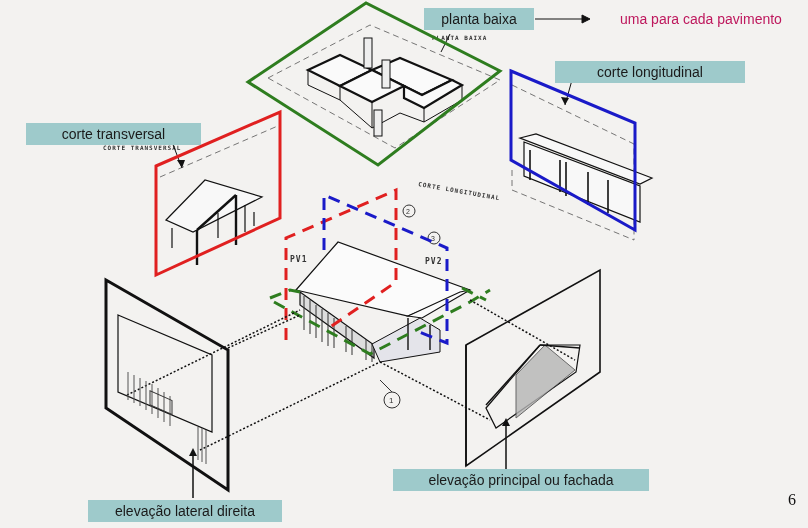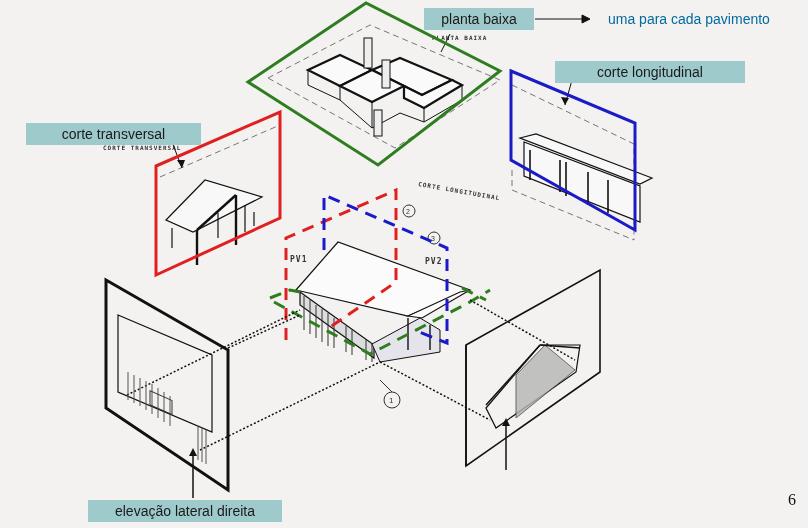--- a/index.html
+++ b/index.html
@@ -16,22 +16,23 @@
       color: #1a1a1a;
       font-size: 14px;
       line-height: 22px;
       height: 22px;
       text-align: center;
       white-space: nowrap;
     }
     .note {
       position: absolute;
       font-size: 14px;
-      color: #0369a1;
+      color: #be185d;
       white-space: nowrap;
+      margin-left: 12px;
     }
     .pagenum {
       position: absolute;
       font-family: "Liberation Serif", serif;
       font-size: 16px;
       color: #111;
     }
     .tiny {
       font-family: "DejaVu Sans Mono", monospace;
       font-size: 6px;
@@ -214,14 +215,15 @@
       <polygon points="590,19 582,15 582,23"></polygon>
     </g>
   </svg>
 
   
   <div class="label" style="left:424px; top:8px; width:110px;">planta baixa</div>
   <div class="note" style="left:608px; top:11px;">uma para cada pavimento</div>
   <div class="label" style="left:555px; top:61px; width:190px;">corte longitudinal</div>
   <div class="label" style="left:26px; top:123px; width:175px;">corte transversal</div>
   <div class="label" style="left:88px; top:500px; width:194px;">elevação lateral direita</div>
+  <div class="label" style="left:393px; top:469px; width:256px;">elevação principal ou fachada</div>
   <div class="pagenum" style="left:788px; top:491px;">6</div>
 </div>
 
 </body></html>

